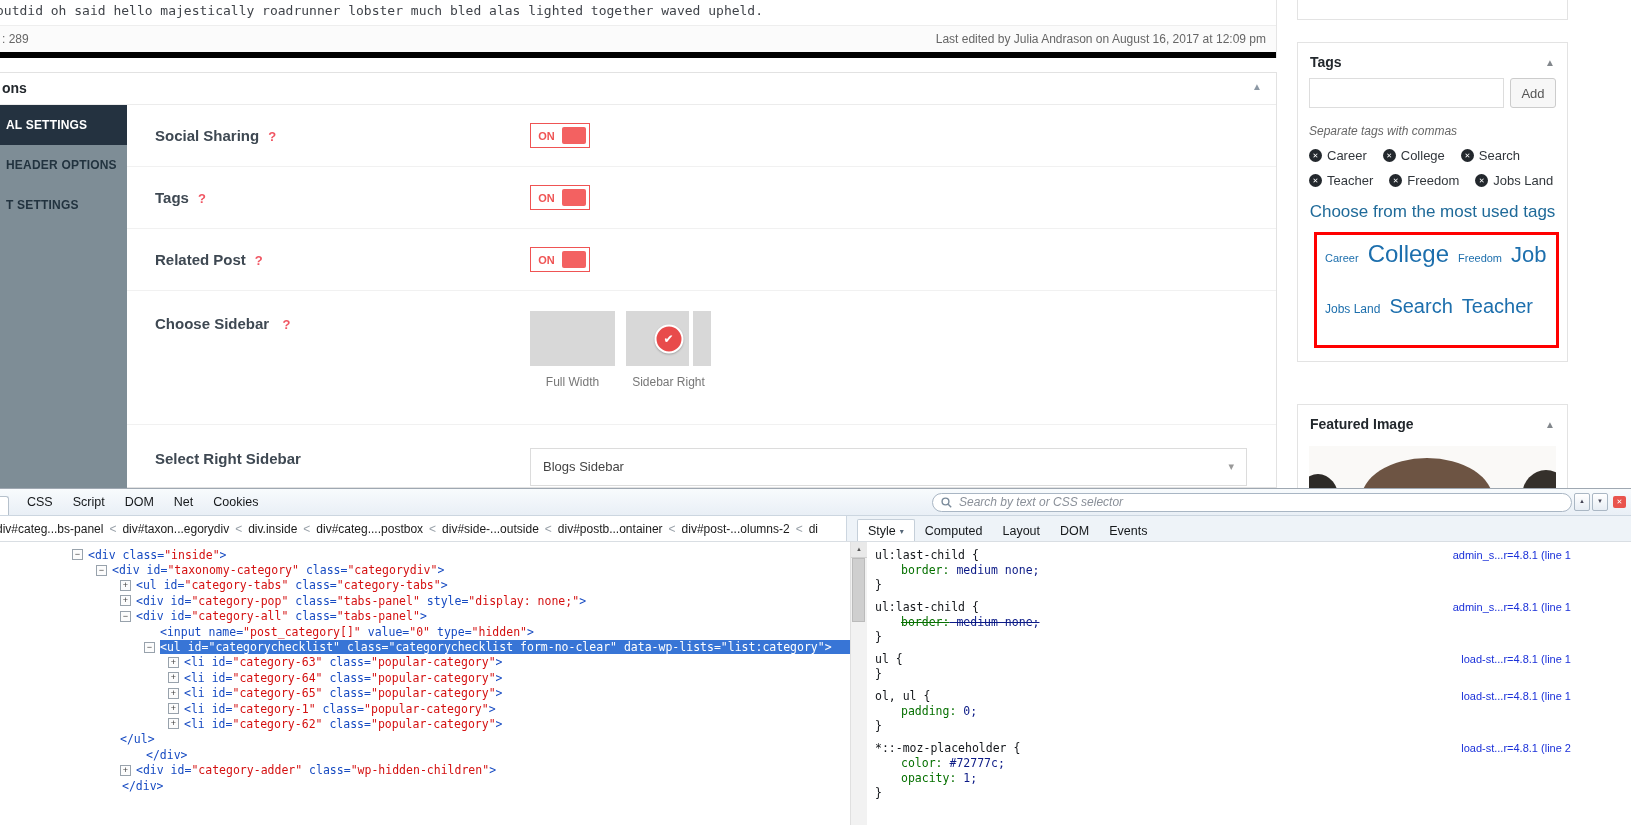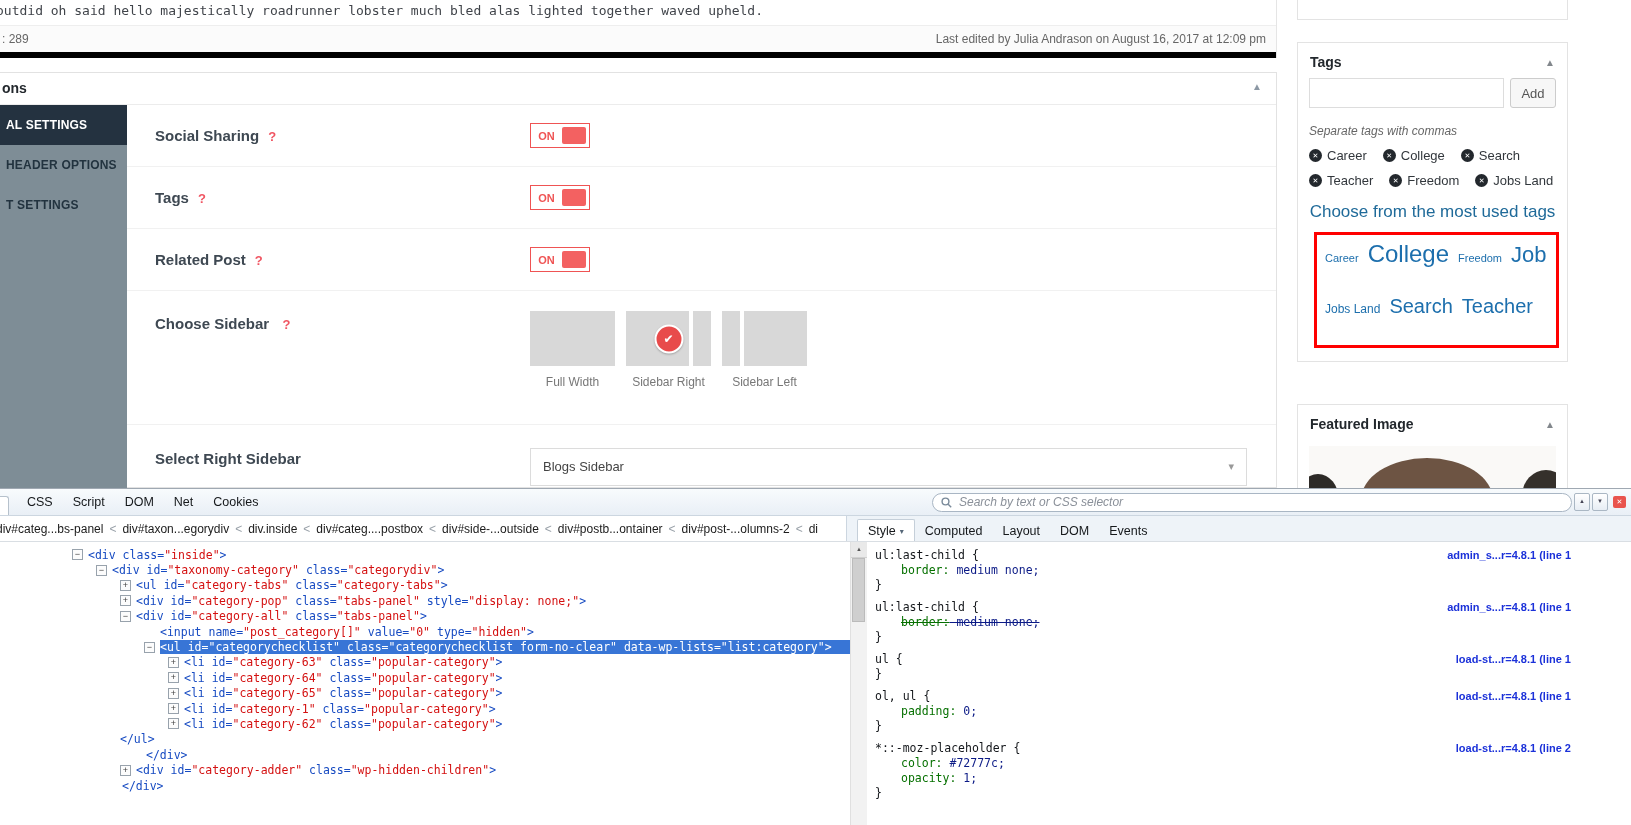--- a/index.html
+++ b/index.html
@@ -96,21 +96,21 @@
   .tline.sel .ttext span{color:#fff;}
   .tg-seg{color:#174bc2;}
   .tv-seg{color:#d41111;}
   .vscroll{width:16px;background:#f2f2f2;border-left:1px solid #e0e0e0;position:relative;flex-shrink:0;}
   .vs-btn{height:15px;background:#e9e9e9;border-bottom:1px solid #d0d0d0;font-size:6px;color:#555;text-align:center;line-height:15px;}
   .vs-thumb{position:absolute;left:1px;top:16px;width:13px;height:64px;background:#cfcfcf;border:1px solid #bbb;box-sizing:border-box;}
   .csspanel{flex:1;padding:6px 0 0 8px;font-family:"DejaVu Sans Mono",monospace;font-size:11.5px;overflow:hidden;}
   .rule{margin-bottom:7px;}
   .rhead{display:flex;justify-content:space-between;padding-right:60px;line-height:15px;}
   .rsel{color:#13161a;}
-  .rlink{color:#1b31d9;font-family:"Liberation Sans",sans-serif;font-size:11px;font-weight:bold;white-space:nowrap;}
+  .rlink{color:#1b31d9;font-family:"Liberation Sans",sans-serif;font-size:11px;font-weight:normal;white-space:nowrap;}
   .rdecl{padding-left:26px;line-height:15px;}
   .rprop{color:#067000;}
   .rval{color:#0b1a86;}
   .rdecl.struck .rprop,.rdecl.struck .rval{text-decoration:line-through;}
   .rclose{line-height:15px;color:#13161a;}
 </style>
 </head>
 <body>
 
 <div id="root" data-interactable="false">
@@ -169,27 +169,20 @@
                 <div class="thumb-label" data-interactable="false">Full Width</div>
               </div>
               <div class="thumb-opt" data-interactable="true">
                 <div class="thumb-box right" data-interactable="true">
                   <div class="part-main" data-interactable="false"></div>
                   <div class="part-strip" data-interactable="false"></div>
                   <span class="check" data-interactable="false">✔</span>
                 </div>
                 <div class="thumb-label" data-interactable="false">Sidebar Right</div>
               </div>
-              <div class="thumb-opt" data-interactable="true">
-                <div class="thumb-box left" data-interactable="true">
-                  <div class="part-strip" data-interactable="false"></div>
-                  <div class="part-main" data-interactable="false"></div>
-                </div>
-                <div class="thumb-label" data-interactable="false">Sidebar Left</div>
-              </div>
             </div>
         </div>
         <div class="select-row" data-interactable="false">
           <div class="row-label" data-interactable="false">Select Right Sidebar</div>
           <div class="select-box" data-interactable="true">
             <span data-interactable="false">Blogs Sidebar</span>
             <span class="select-caret" data-interactable="false">▾</span>
           </div>
         </div>
       </div>

